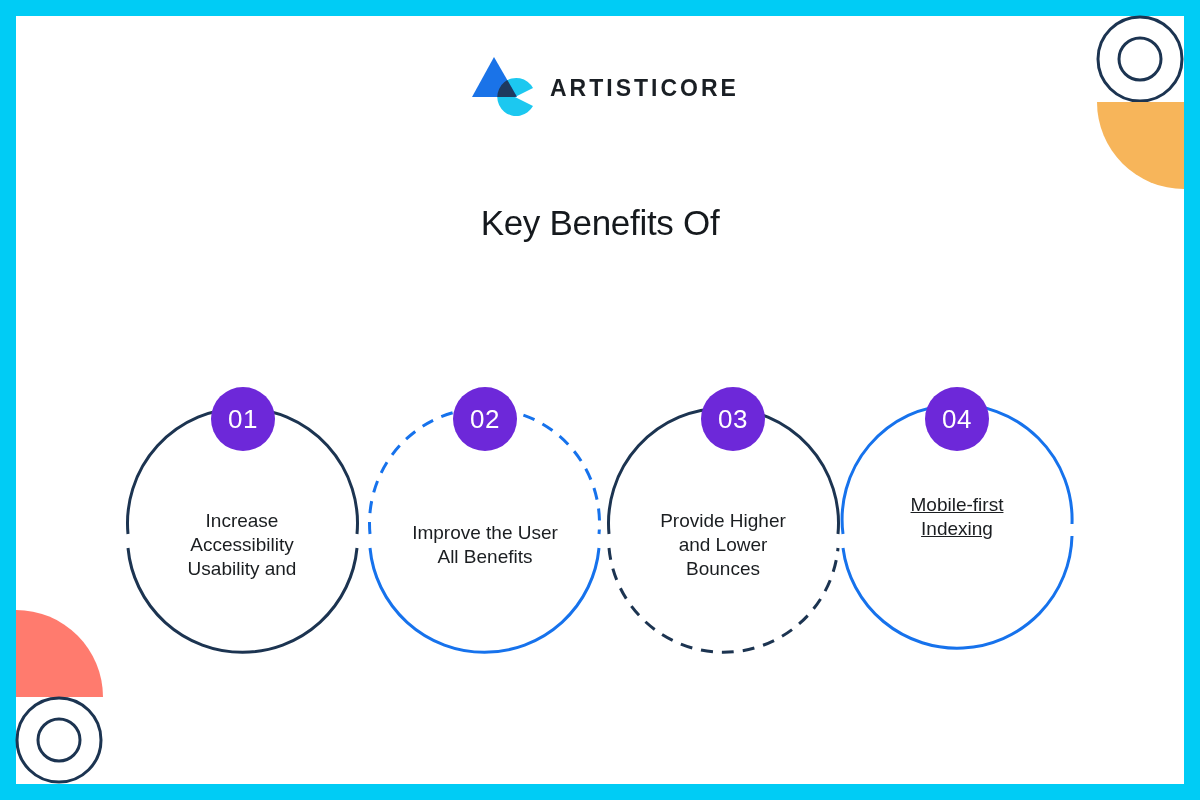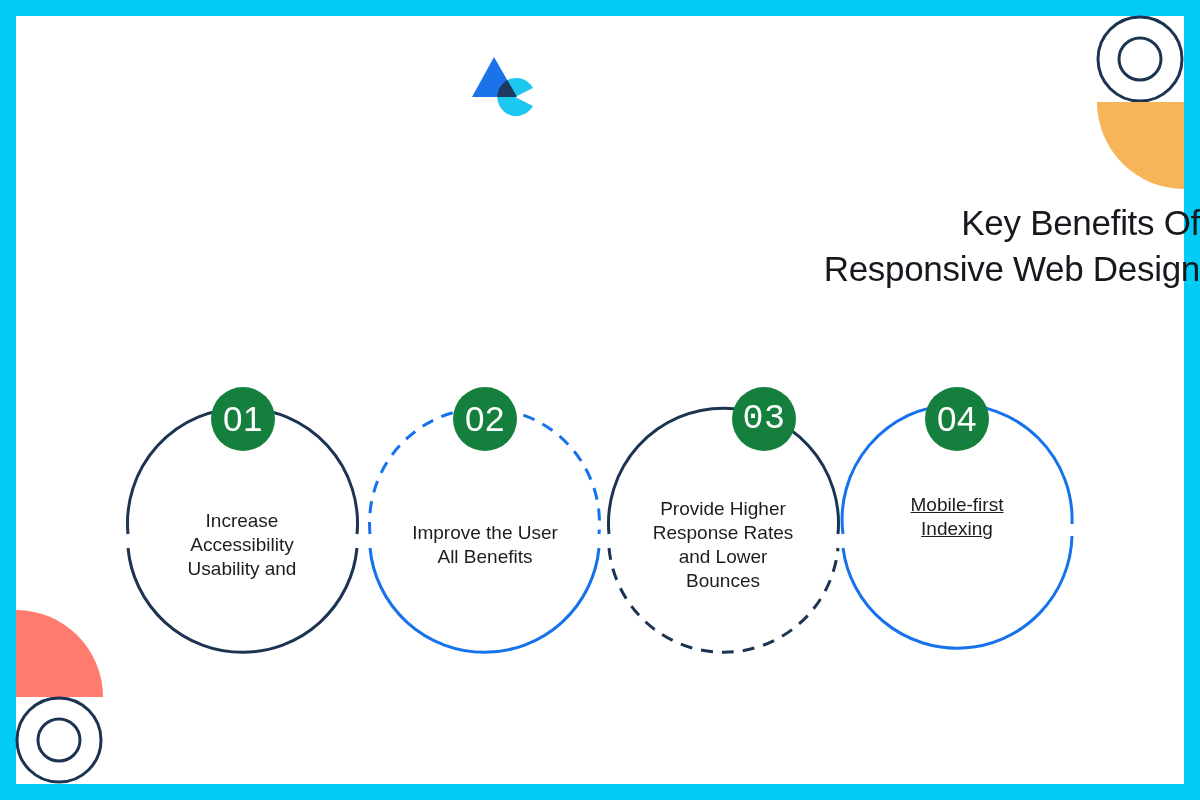--- a/index.html
+++ b/index.html
@@ -28,36 +28,36 @@
       font-size: 23px;
       font-weight: 700;
       letter-spacing: 3px;
       color: #1A1F24;
       margin-top: 2px;
     }
     .title {
       position: absolute;
       left: 0; width: 1200px;
       top: 200px;
-      text-align: right;
+      text-align: center;
       font-size: 35px;
       line-height: 46px;
       color: #15191D;
       font-weight: 400;
       letter-spacing: -0.3px;
     }
     .title span { display: block; }
     .rings { position: absolute; left: 0; top: 0; width: 1200px; height: 800px; }
     .badge {
       position: absolute;
       width: 64px; height: 64px;
       border-radius: 50%;
-      background: #15803d;
+      background: #6d28d9;
       color: #FFFFFF;
-      font-size: 35px;
+      font-size: 26px;
       display: flex; align-items: center; justify-content: center;
       letter-spacing: 0.5px;
     }
     .card-text {
       position: absolute;
       width: 200px;
       text-align: center;
       font-size: 19px;
       line-height: 24px;
       color: #1B1E21;
@@ -95,25 +95,25 @@
     </defs>
 
     <path d="M45 43 L63 34 A19 19 0 1 0 63 52 Z" fill="#1CC8F0"></path>
 
     <polygon points="24,3 2,43 47,43" fill="#1A73E8"></polygon>
 
     <g clip-path="url(#triClip)">
       <path d="M45 43 L63 34 A19 19 0 1 0 63 52 Z" fill="#1E3A5F"></path>
     </g>
   </svg>
+  <span class="logo-text">ARTISTICORE</span>
 </div>
 
 <h1 class="title">
   <span>Key Benefits Of</span>
-  <span>Responsive Web Design</span>
 </h1>
 
 <svg class="rings" viewBox="0 0 1200 800">
 
   <g>
     <path d="M128 534 A115 115 0 1 1 357 534" fill="none" stroke="#1C3451" stroke-width="3"></path>
     <path d="M128 548 A115 115 0 0 0 357 548" fill="none" stroke="#1C3451" stroke-width="3"></path>
   </g>
 
   <g>
@@ -127,34 +127,33 @@
   </g>
 
   <g>
     <path d="M843 534 A115 115 0 1 1 1072 524" fill="none" stroke="#1672EC" stroke-width="3"></path>
     <path d="M843 548 A115 115 0 0 0 1072 536" fill="none" stroke="#1672EC" stroke-width="3"></path>
   </g>
 </svg>
 
 <div class="badge" style="left:211px; top:387px;">01</div>
 <div class="badge" style="left:453px; top:387px;">02</div>
-<div class="badge" style="left:732px; top:387px;font-family:Liberation Mono, monospace;">03</div>
+<div class="badge" style="left:701px; top:387px;">03</div>
 <div class="badge" style="left:925px; top:387px;">04</div>
 
 <div class="card-text" style="left:242px; top:545px;">
   <div>Increase</div>
   <div>Accessibility</div>
   <div>Usability and</div>
 </div>
 <div class="card-text" style="left:485px; top:545px;text-align:center;">
   <div>Improve the User</div>
   <div>All Benefits</div>
 </div>
 <div class="card-text" style="left:723px; top:545px;">
   <div>Provide Higher</div>
-  <div>Response Rates</div>
   <div>and Lower</div>
   <div>Bounces</div>
 </div>
 <div class="card-text" style="left:957px; top:517px;text-decoration:underline;">
   <div>Mobile-first</div>
   <div>Indexing</div>
 </div>
 
 </body></html>

